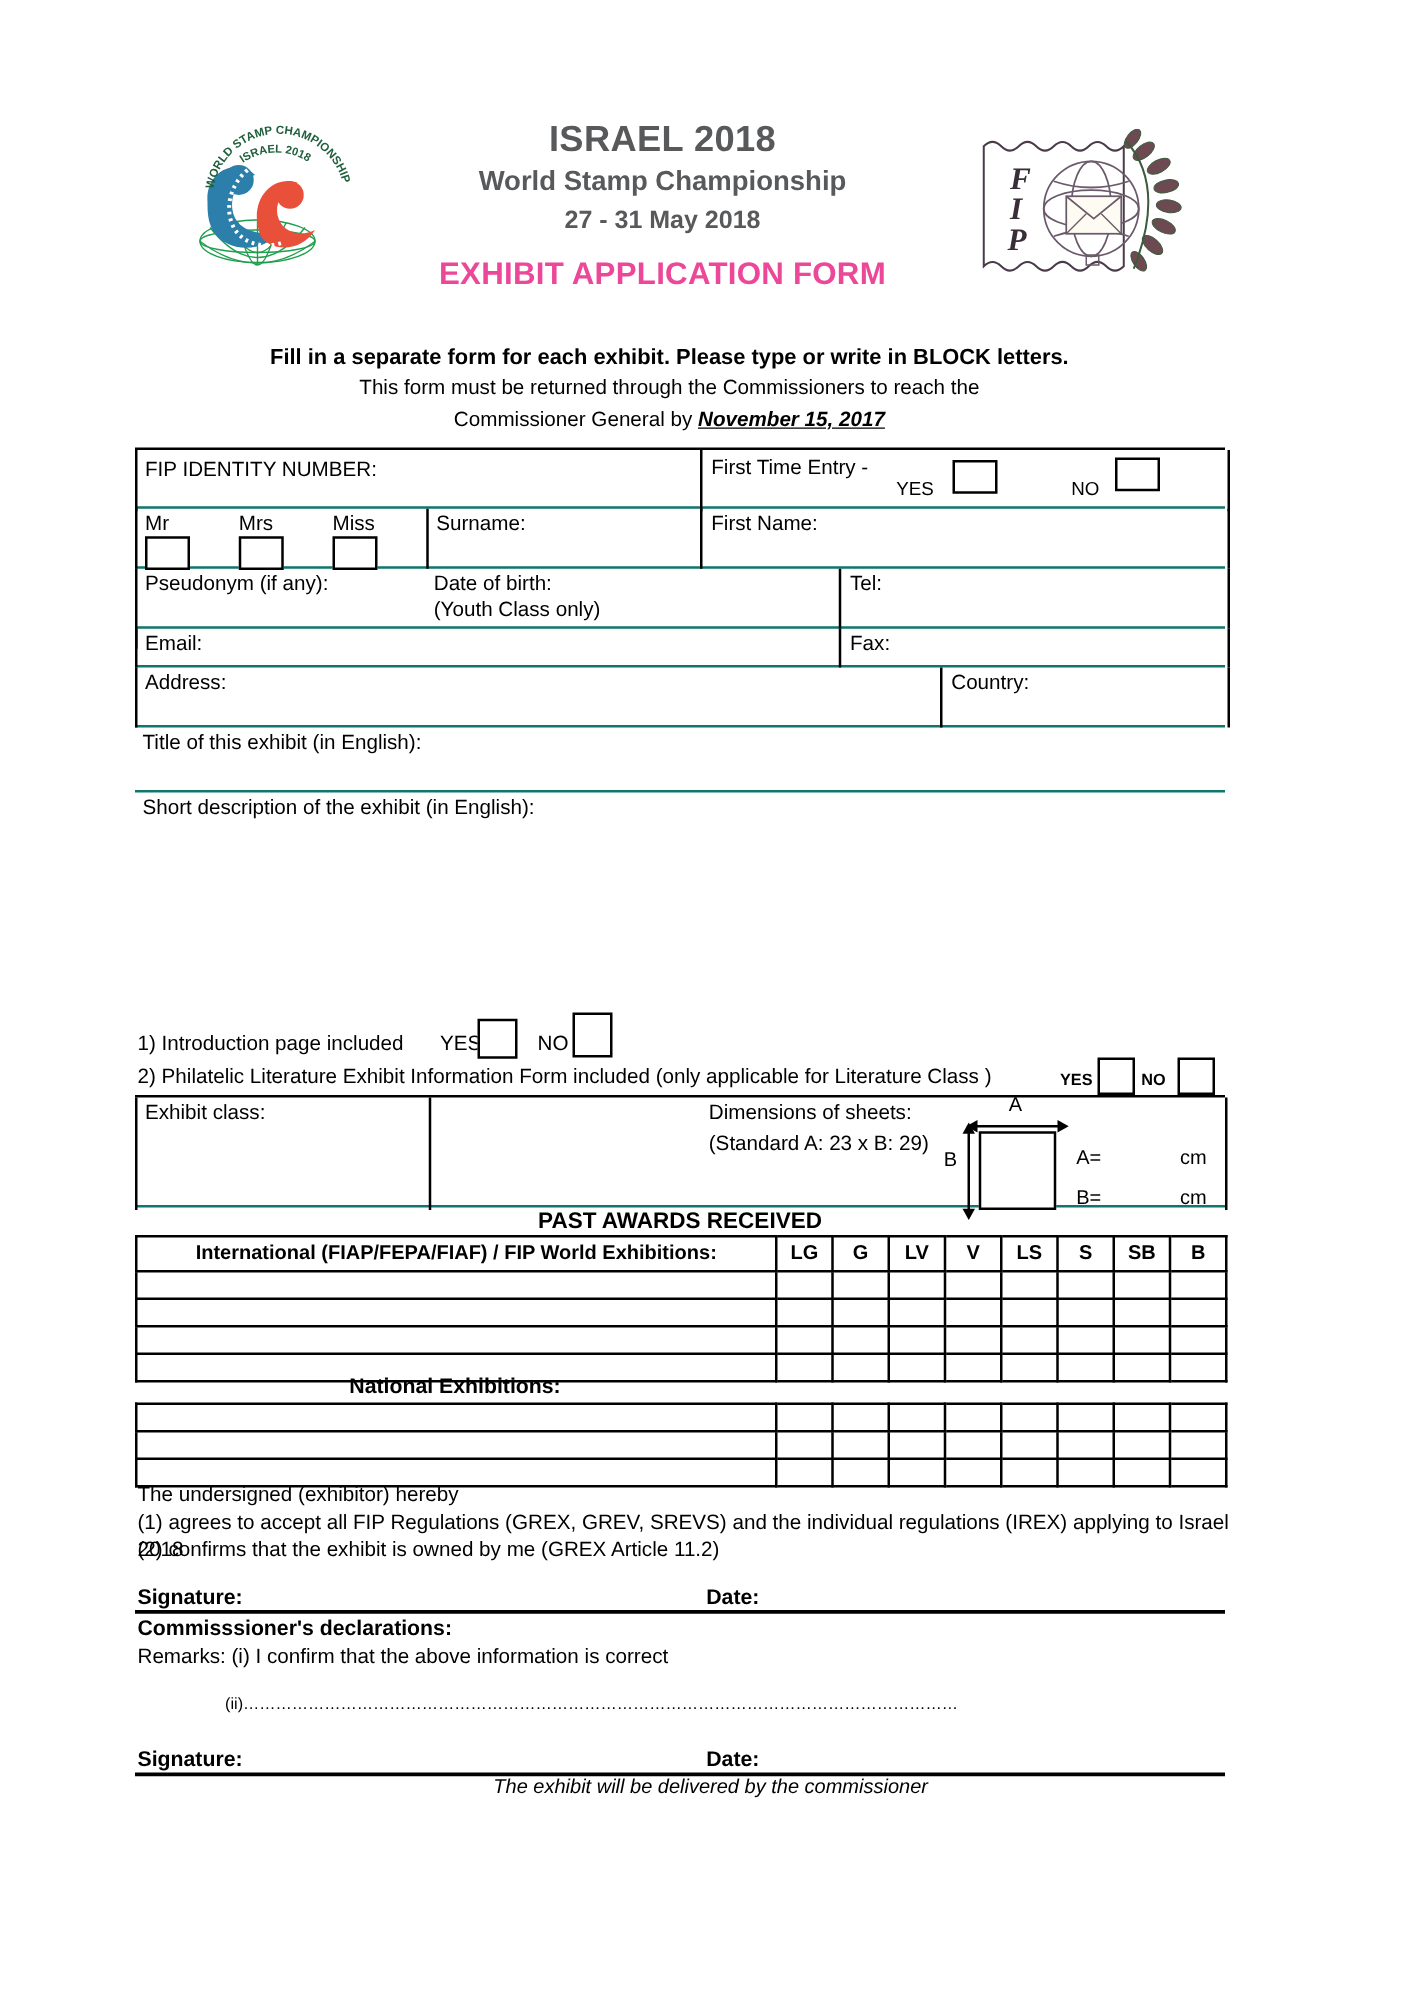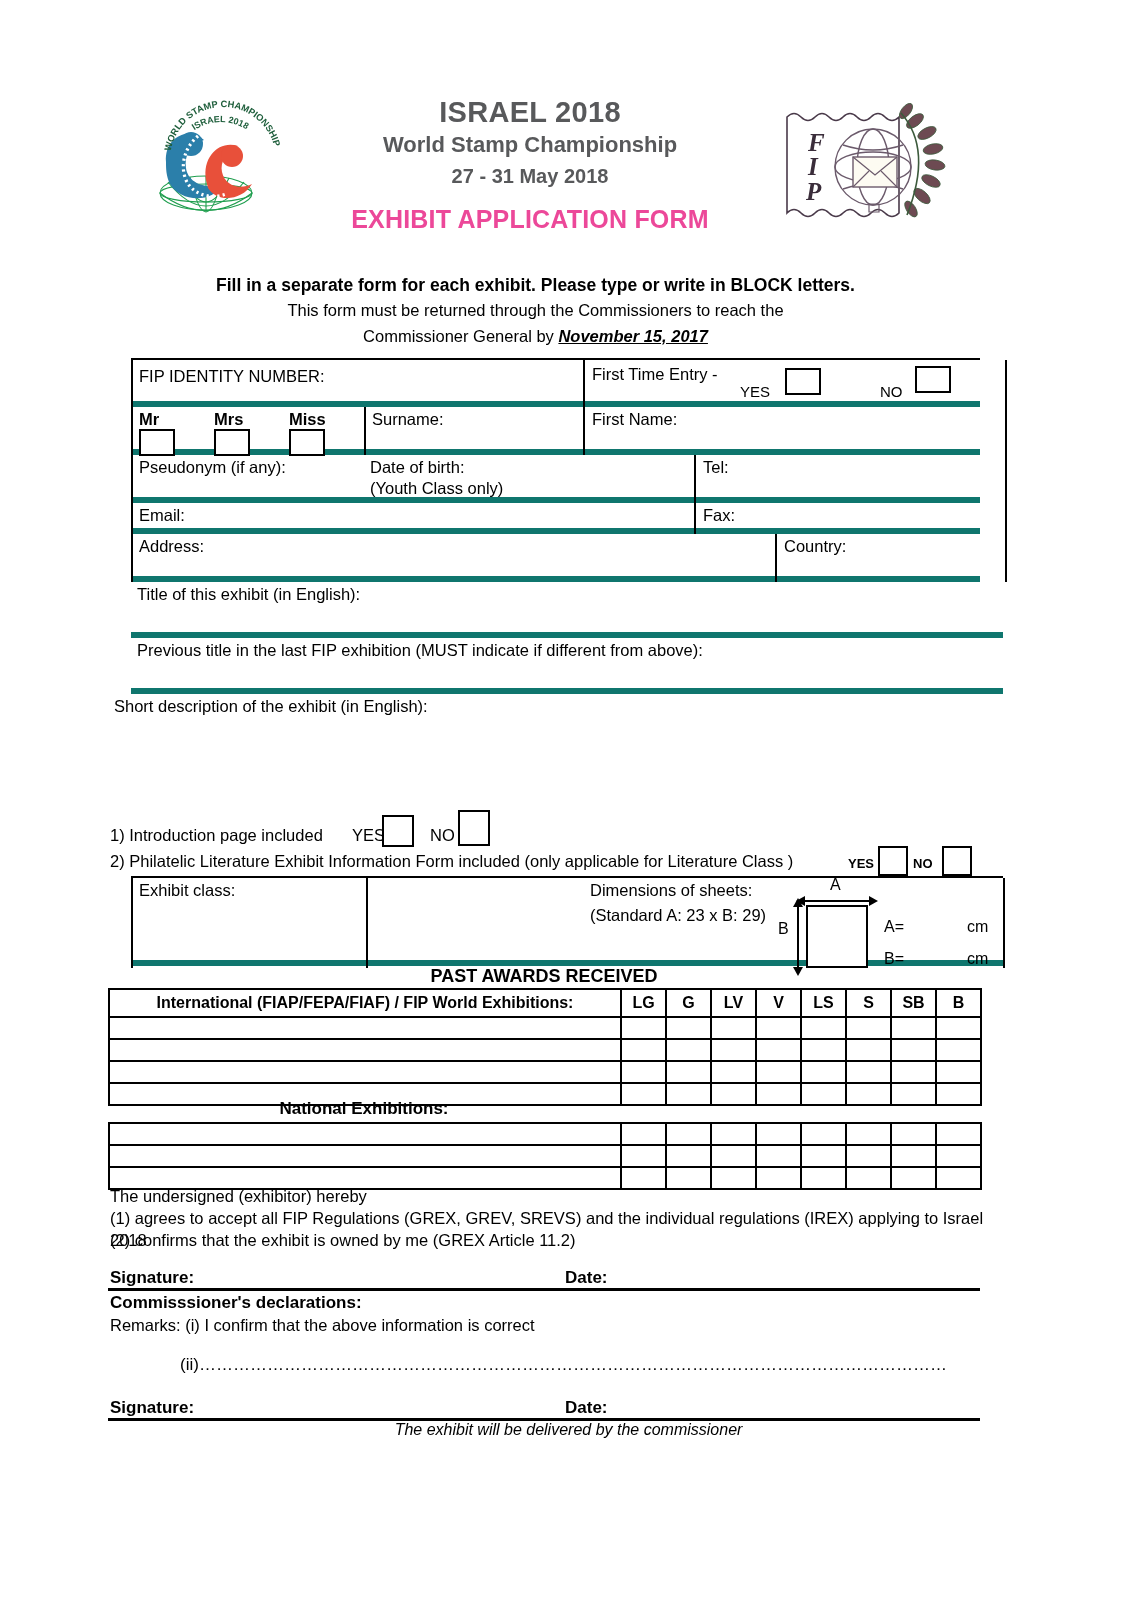--- a/index.html
+++ b/index.html
@@ -100,21 +100,21 @@
   
   .form {
     position: absolute;
     left: 108px;
     top: 358px;
     width: 872px;
   }
   .row { position: relative; box-sizing: border-box; }
 
   .bt { border-top: 2px solid #000; }
-  .bb { border-bottom: 6px solid #0f766e; margin-left: 23px; }
+  .bb { border-bottom: 2px solid #0f766e; }
   .bl { border-left: 2px solid #000; }
   .br { border-right: 2px solid #000; }
 
   .lbl {
     font-size: 16.5px;
     line-height: 1.2;
     white-space: nowrap;
   }
 
   
@@ -136,21 +136,21 @@
   }
   #r1 .lblA { position: absolute; left: 6px; top: 7px; }
   #r1 .lblB { position: absolute; left: 7px; top: 5px; }
   #r1 .yes  { position: absolute; left: 155px; top: 23px; font-size: 15px; }
   #r1 .cbY  { position: absolute; left: 200px; top: 8px; }
   #r1 .no   { position: absolute; left: 295px; top: 23px; font-size: 15px; }
   #r1 .cbN  { position: absolute; left: 330px; top: 6px; }
 
   
   #r2 { height: 48px; }
-  #r2 .cell-a { position: absolute; left: 0;   top: 0; width: 233px; height: 48px; font-weight: bold; }
+  #r2 .cell-a { position: absolute; left: 0;   top: 0; width: 233px; height: 48px; }
   #r2 .cell-b { position: absolute; left: 233px; top: 0; width: 219px; height: 48px; }
   #r2 .cell-c { position: absolute; left: 452px; top: 0; width: 420px; height: 48px; }
   #r2 .mr    { position: absolute; left: 6px;  top: 3px; }
   #r2 .mrs   { position: absolute; left: 81px; top: 3px; }
   #r2 .miss  { position: absolute; left: 156px;top: 3px; }
   #r2 .cb1   { position: absolute; left: 6px;  top: 22px; }
   #r2 .cb2   { position: absolute; left: 81px; top: 22px; }
   #r2 .cb3   { position: absolute; left: 156px;top: 22px; }
   #r2 .sn    { position: absolute; left: 6px;  top: 3px; }
   #r2 .fn    { position: absolute; left: 7px;  top: 3px; }
@@ -282,21 +282,21 @@
 
   .sigline {
     position: absolute; left: 108px; width: 872px;
     border-bottom: 3px solid #000;
   }
   .sigrow { position: absolute; left: 110px; width: 880px; height: 22px; }
   .sigrow .s { position: absolute; left: 0; top: 0; font-size: 17px; font-weight: bold; }
   .sigrow .d { position: absolute; left: 455px; top: 0; font-size: 17px; font-weight: bold; }
 
   .dots {
-    position: absolute; font-size: 17px; letter-spacing: 0px; white-space: nowrap;
+    position: absolute; font-size: 13px; letter-spacing: 0px; white-space: nowrap;
   }
   .footnote {
     position: absolute; left: 0; width: 1137px; text-align: center;
     font-size: 16px; font-style: italic;
   }
 </style>
 </head>
 <body>
 
 <div class="page">
@@ -454,23 +454,20 @@
       </div>
       <div class="cell-b bl br">
         <span class="lbl c">Country:</span>
       </div>
     </div>
 
     <div class="openrow bb" id="r6">
       <span class="lbl">Title of this exhibit (in English):</span>
     </div>
 
-    <div class="openrow bb" id="r7">
-      <span class="lbl">Previous title in the last FIP exhibition (MUST indicate if different from above):</span>
-    </div>
 
     <div class="openrow" id="r8">
       <span class="lbl">Short description of the exhibit (in English):</span>
     </div>
   </div>
 
   <div class="q1">
     <span class="txt">1) Introduction page included</span>
     <span class="yes">YES</span>
     <span class="cb cbY"></span>

